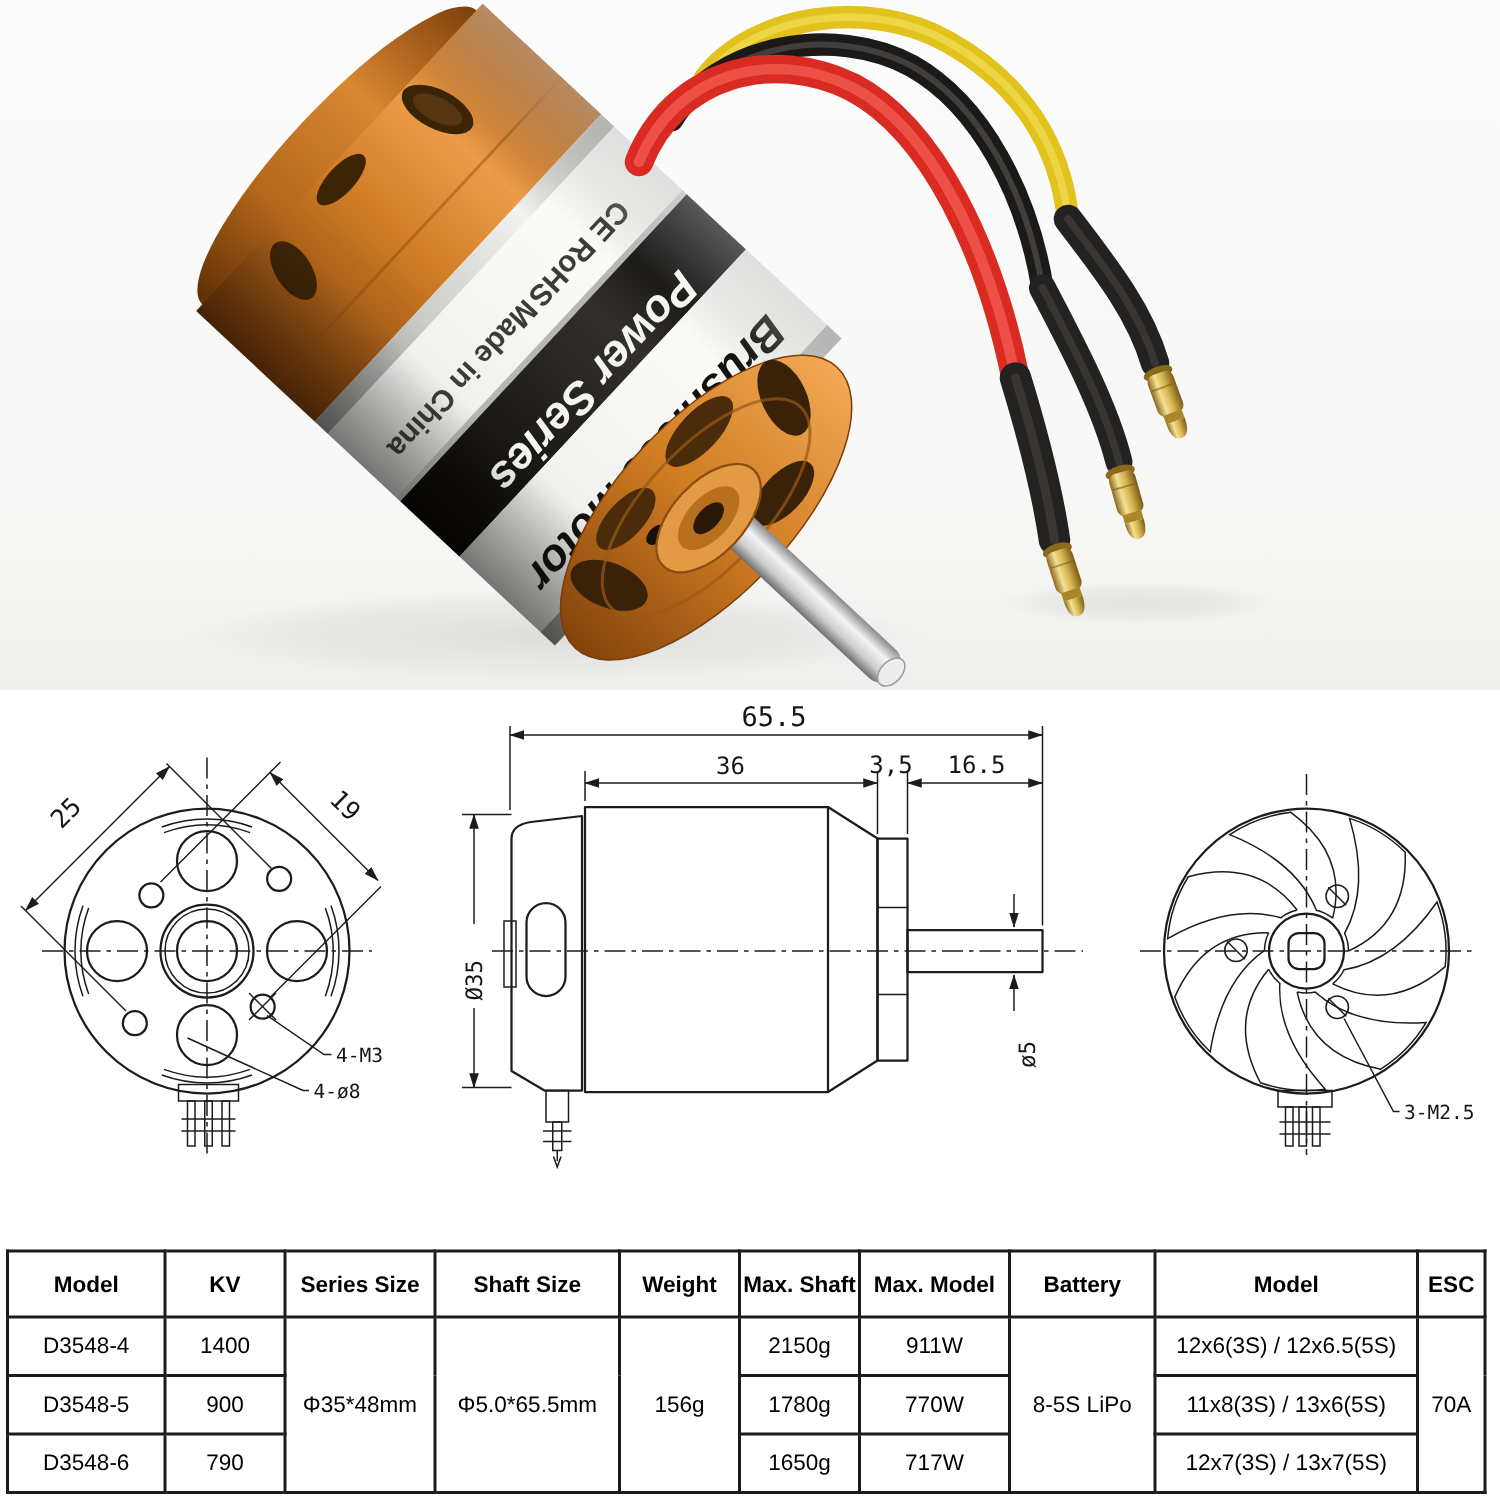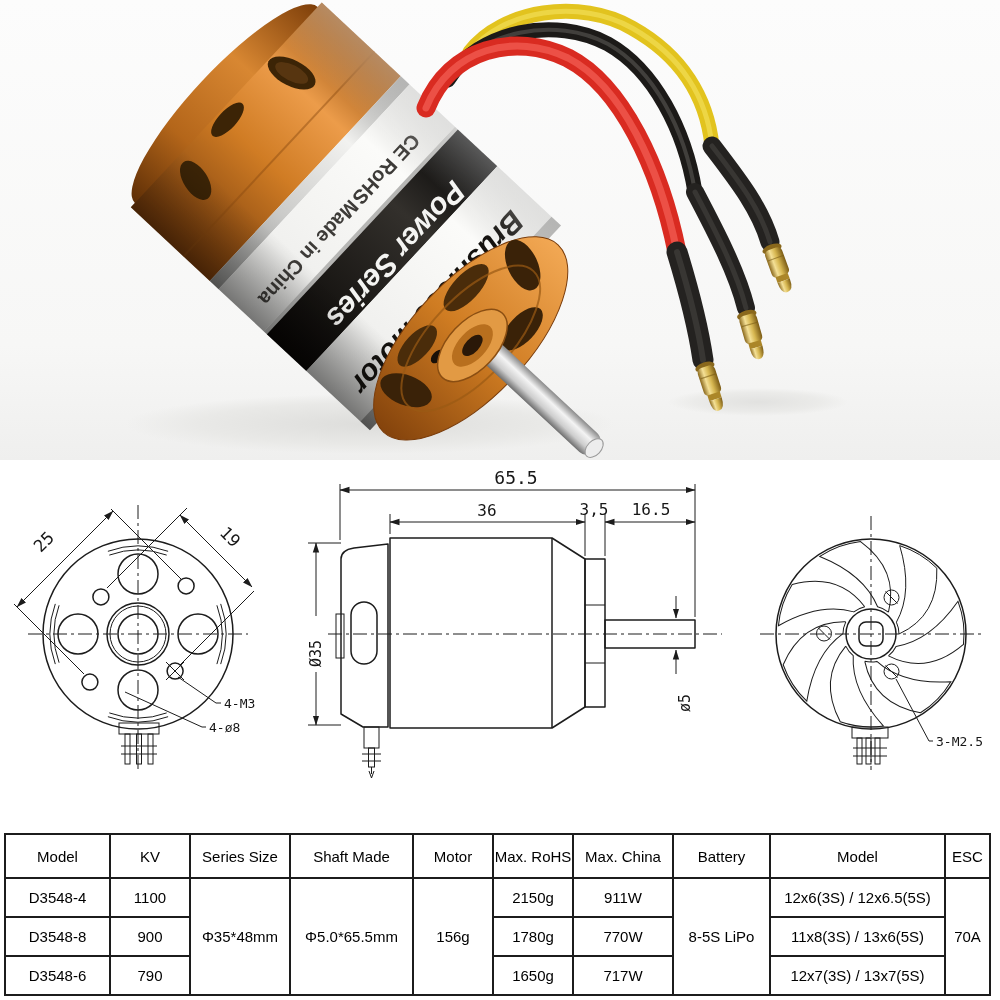--- a/index.html
+++ b/index.html
@@ -10,21 +10,21 @@
   
   .ln{stroke:#1c1c1c;stroke-width:1.5;fill:none;stroke-linejoin:round;}
   .tn{stroke:#1c1c1c;stroke-width:1;fill:none;}
   .cl{stroke:#1c1c1c;stroke-width:1;fill:none;stroke-dasharray:14 4 3 4;}
   .dim{stroke:#1c1c1c;stroke-width:1;fill:none;}
   text.cad{font-family:"DejaVu Sans Mono","Liberation Mono",monospace;fill:#161616;}
   
   table.spec{position:absolute;top:833px;left:4px;border-collapse:collapse;table-layout:fixed;}
   table.spec th,table.spec td{border:2px solid #1c1c1c;text-align:center;vertical-align:middle;
        padding:0;font-size:15px;color:#000;background:#fff;white-space:nowrap;}
-  table.spec th{font-weight:normal;height:42px;}
+  table.spec th{font-weight:bold;height:42px;}
   table.spec td{height:37px;font-weight:normal;}
 </style>
 </head>
 <body>
 
 <svg class="photo" width="1000" height="460" viewBox="0 0 1000 460">
   <defs>
     <linearGradient id="bgGrad" x1="0" y1="0" x2="0" y2="1">
       <stop offset="0" stop-color="#fcfcfc"></stop>
         <stop offset="0.75" stop-color="#f7f7f6"></stop>
@@ -324,42 +324,42 @@
     <col style="width:100px">
       <col style="width:97px">
       <col style="width:175px">
     <col style="width:45px">
   </colgroup>
   <tbody>
       <tr>
     <th>Model</th>
     <th>KV</th>
     <th>Series Size</th>
-    <th>Shaft Made</th>
-    <th>Motor</th>
-    <th>Max. RoHS</th>
-    <th>Max. China</th>
+    <th>Shaft Size</th>
+    <th>Weight</th>
+    <th>Max. Shaft</th>
+    <th>Max. Model</th>
     <th>Battery</th>
     <th>Model</th>
     <th>ESC</th>
   </tr>
   <tr>
     <td>D3548-4</td>
-    <td>1100</td>
+    <td>1400</td>
     <td rowspan="3">Φ35*48mm</td>
     <td rowspan="3">Φ5.0*65.5mm</td>
     <td rowspan="3">156g</td>
     <td>2150g</td>
     <td>911W</td>
     <td rowspan="3">8-5S LiPo</td>
     <td>12x6(3S) / 12x6.5(5S)</td>
     <td rowspan="3">70A</td>
   </tr>
   <tr>
-    <td>D3548-8</td>
+    <td>D3548-5</td>
     <td>900</td>
     <td>1780g</td>
     <td>770W</td>
     <td>11x8(3S) / 13x6(5S)</td>
   </tr>
   <tr>
     <td>D3548-6</td>
     <td>790</td>
     <td>1650g</td>
     <td>717W</td>

